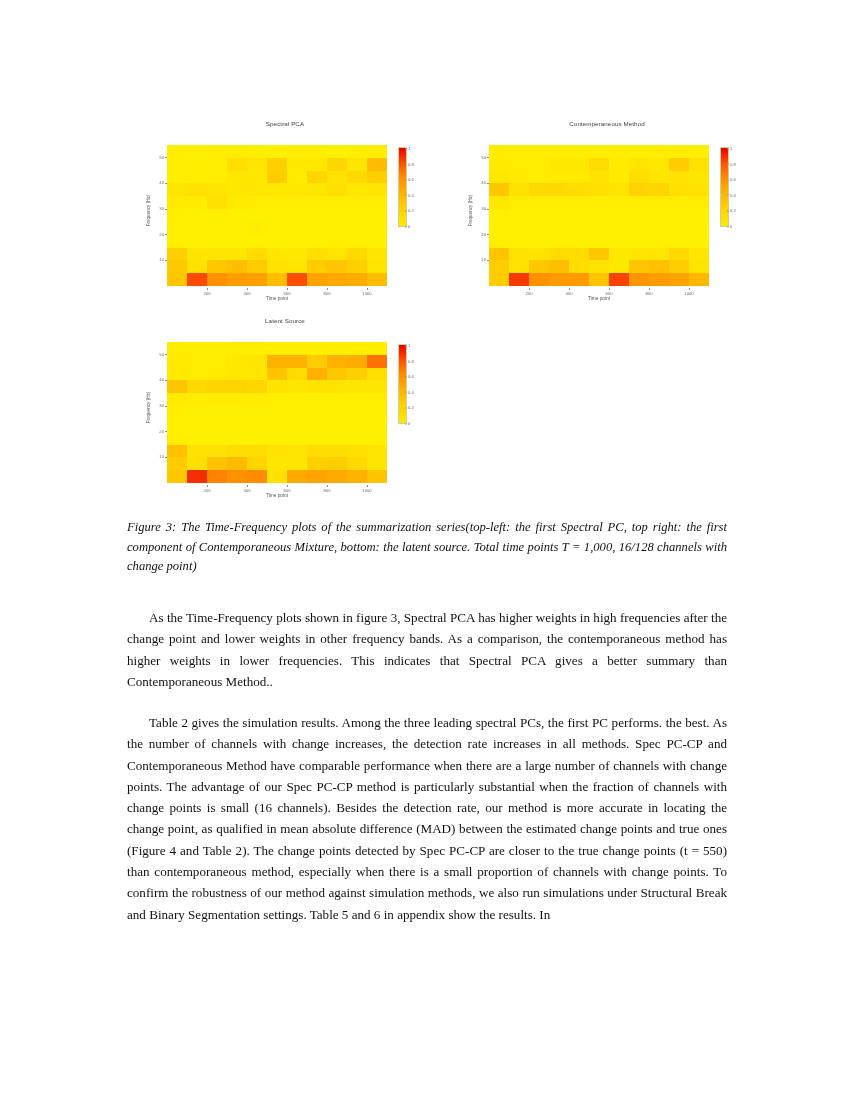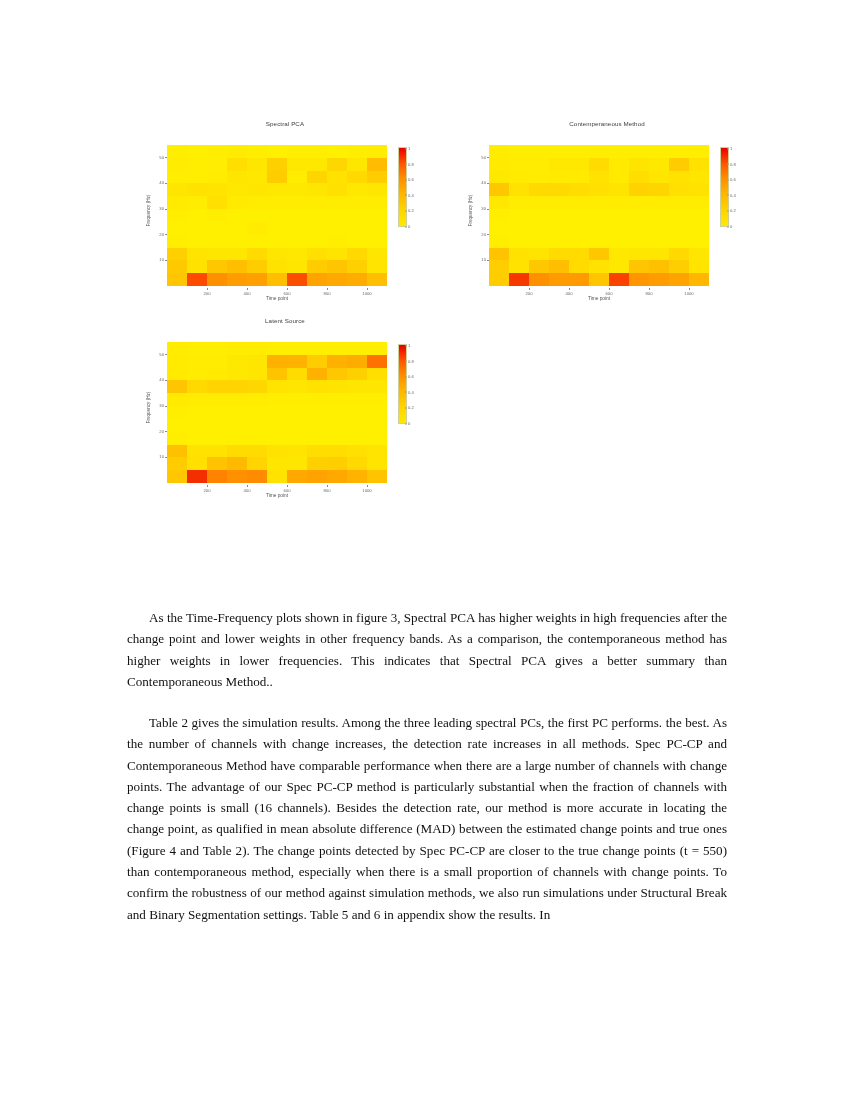--- a/index.html
+++ b/index.html
@@ -644,18 +644,19 @@
               <div class="cbar-tick" style="top: 46.8px;">0.4</div>
               <div class="cbar-tick" style="top: 62.4px;">0.2</div>
               <div class="cbar-tick" style="top: 78px;">0</div>
             </div>
         </div>
       </div>
     </div>
 
   </div>
 
+  <div class="caption">Figure 3: The Time-Frequency plots of the summarization series(top-left: the first Spectral PC, top right: the first component of Contemporaneous Mixture, bottom: the latent source. Total time points T = 1,000, 16/128 channels with change point)</div>
 
   <div class="body-text" id="para1">As the Time-Frequency plots shown in figure 3, Spectral PCA has higher weights in high frequencies after the change point and lower weights in other frequency bands. As a comparison, the contemporaneous method has higher weights in lower frequencies. This indicates that Spectral PCA gives a better summary than Contemporaneous Method..</div>
   <div class="body-text" id="para2">Table 2 gives the simulation results. Among the three leading spectral PCs, the first PC performs. the best. As the number of channels with change increases, the detection rate increases in all methods. Spec PC-CP and Contemporaneous Method have comparable performance when there are a large number of channels with change points. The advantage of our Spec PC-CP method is particularly substantial when the fraction of channels with change points is small (16 channels). Besides the detection rate, our method is more accurate in locating the change point, as qualified in mean absolute difference (MAD) between the estimated change points and true ones (Figure 4 and Table 2). The change points detected by Spec PC-CP are closer to the true change points (t = 550) than contemporaneous method, especially when there is a small proportion of channels with change points. To confirm the robustness of our method against simulation methods, we also run simulations under Structural Break and Binary Segmentation settings. Table 5 and 6 in appendix show the results. In</div>
 
 
 </div>
 
 </body></html>

